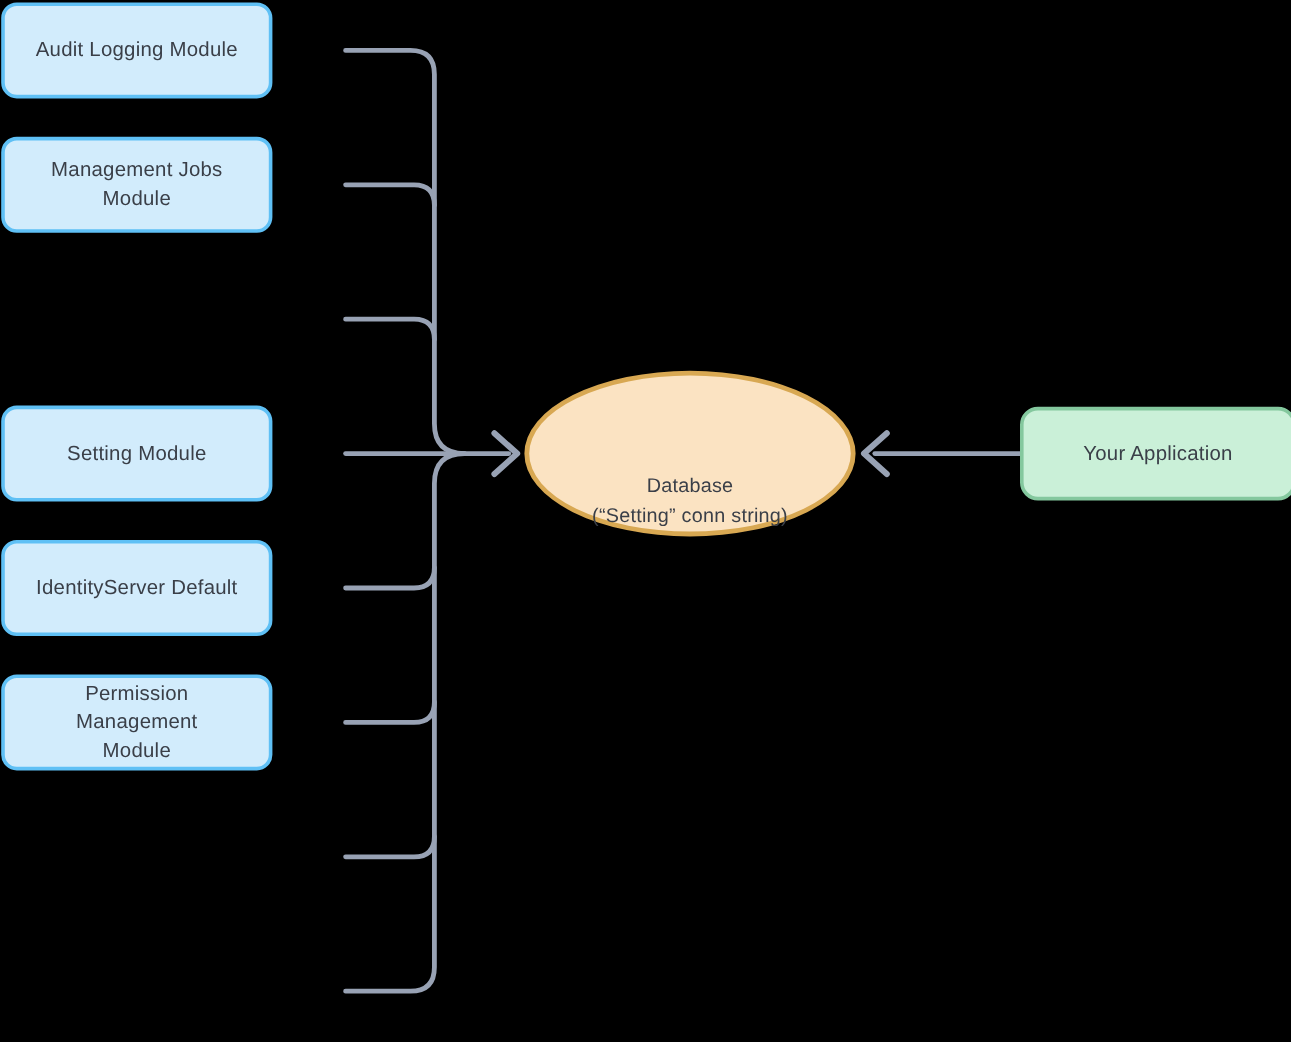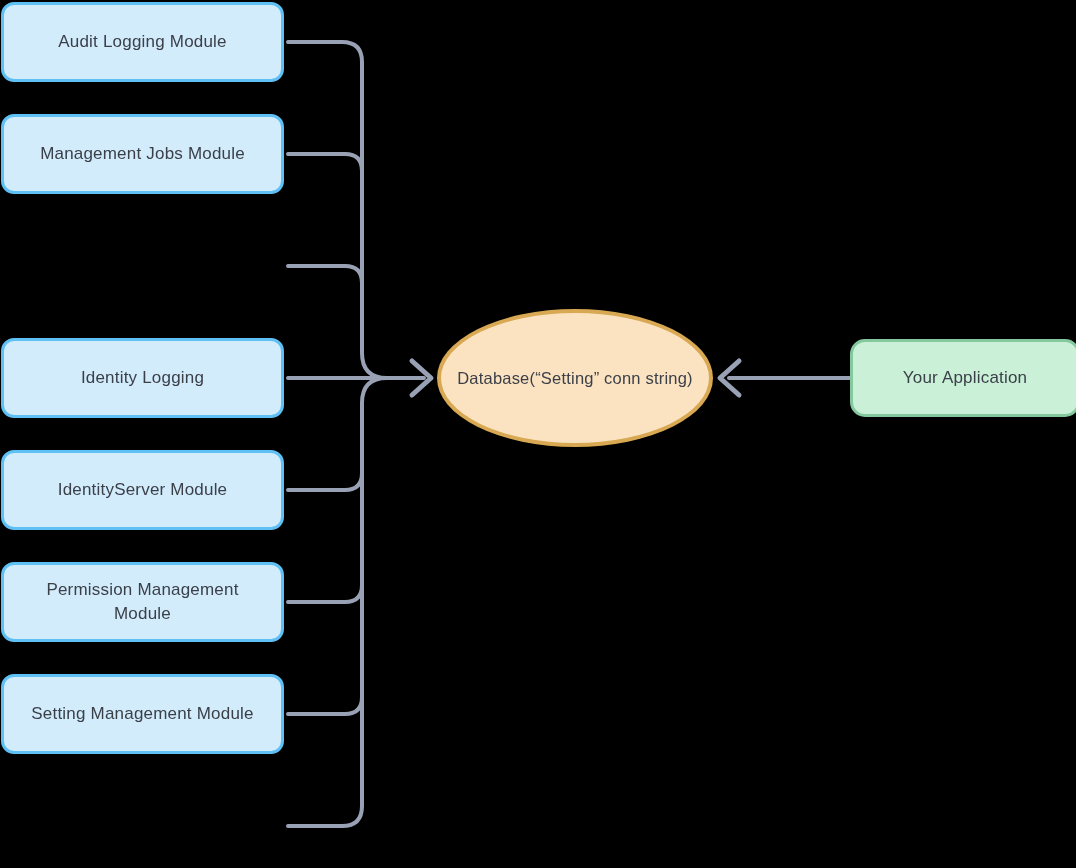--- a/index.html
+++ b/index.html
@@ -13,21 +13,21 @@
   }
   .connector-layer {
     position: absolute;
     left: 0; top: 0;
     width: 1076px; height: 868px;
     color: var(--connector, #98A2B4);
   }
   .module-box {
     position: absolute;
     left: 1px;
-    width: 283px;
+    width: 226px;
     height: 80px;
     box-sizing: border-box;
     background: var(--module_fill, #D2ECFC);
     border: 3px solid var(--module_border, #5FC0F5);
     border-radius: 13px;
     display: flex;
     align-items: center;
     justify-content: center;
     text-align: center;
   }
@@ -44,23 +44,23 @@
     position: absolute;
     left: 437px;
     top: 309px;
     width: 276px;
     height: 138px;
     box-sizing: border-box;
     background: var(--database_fill, #FBE3C2);
     border: 4px solid var(--database_border, #D8A852);
     border-radius: 50%;
     display: flex;
-    flex-direction: row;
+    flex-direction: column;
     align-items: center;
-    justify-content: center;
+    justify-content: flex-end;
     text-align: center;
   }
   .db-line {
     font-size: 16.5px;
     font-weight: 500;
     line-height: 25px;
     letter-spacing: 0.2px;
     color: var(--text, #3A3F48);
   }
   .app-box {
@@ -117,31 +117,28 @@
     </g>
   </svg>
 
   <div class="module-box" style="top:2px">
     <span class="module-label">Audit Logging Module</span>
   </div>
   <div class="module-box" style="top:114px">
     <span class="module-label">Management Jobs Module</span>
   </div>
   <div class="module-box" style="top:338px">
-    <span class="module-label">Identity Logging</span>
+    <span class="module-label">Setting Module</span>
   </div>
   <div class="module-box" style="top:450px">
-    <span class="module-label">IdentityServer Module</span>
+    <span class="module-label">IdentityServer Default</span>
   </div>
   <div class="module-box" style="top:562px">
     <span class="module-label">Permission Management
 Module</span>
-  </div>
-  <div class="module-box" style="top:674px">
-    <span class="module-label">Setting Management Module</span>
   </div>
 
   <div class="db-ellipse">
     <div class="db-line">Database</div>
     <div class="db-line">(“Setting” conn string)</div>
   </div>
 
   <div class="app-box">
     <span class="app-label">Your Application</span>
   </div>

